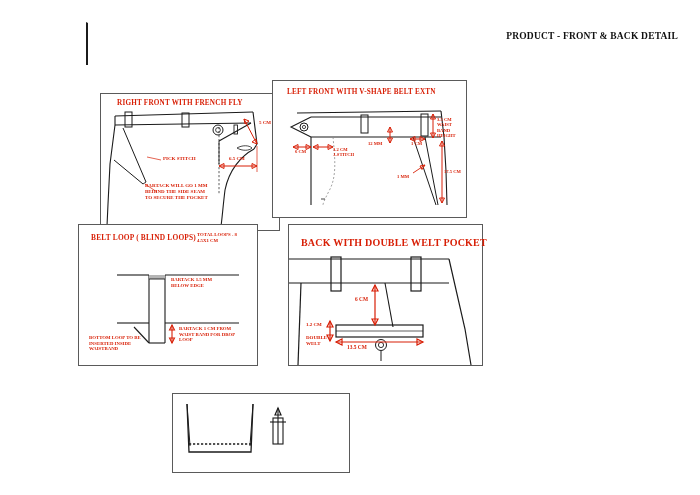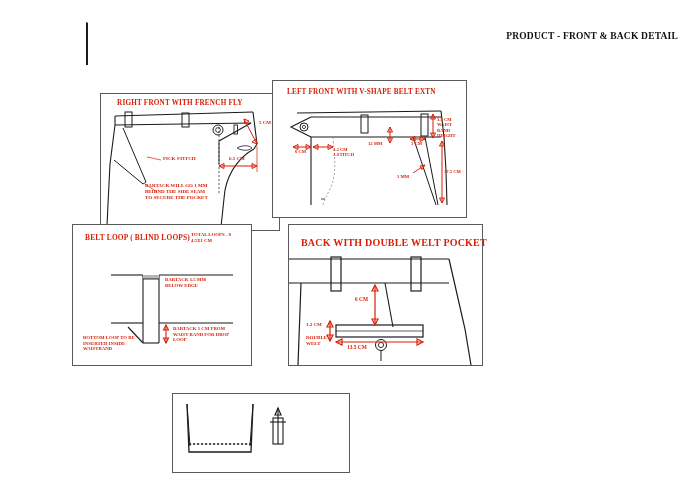--- a/index.html
+++ b/index.html
@@ -15,21 +15,21 @@
   .tb-right{position:absolute;right:2px;top:8px;font-weight:bold;font-size:9.5px;color:#111;
             letter-spacing:.2px;white-space:nowrap;}
 
   
   .panel{position:absolute;border:1.5px solid #5a5a5a;background:#fff;}
   .p-title{position:absolute;font-family:"Liberation Serif",serif;font-weight:bold;
            color:#d81f06;letter-spacing:.2px;white-space:nowrap;}
 
   .p1{left:100px;top:80px;width:178px;height:136px;margin-top:13px;}
   .p2{left:272px;top:80px;width:193px;height:136px;}
-  .p3{left:72px;top:224px;width:178px;height:140px;text-decoration:underline;}
+  .p3{left:78px;top:224px;width:178px;height:140px;text-decoration:underline;}
   .p4{left:288px;top:224px;width:193px;height:140px;}
   .p5{left:172px;top:393px;width:176px;height:78px;}
 
   svg{position:absolute;left:0;top:0;overflow:visible;}
   .ln{stroke:#1b1b1b;fill:none;}
   .lnr{stroke:#d81f06;fill:none;}
   .dash{stroke:#1b1b1b;fill:none;stroke-dasharray:2.2 1.8;}
   .dashg{stroke:#8a8a8a;fill:none;stroke-dasharray:2 2;}
 
   .note{position:absolute;color:#d81f06;font-family:"Liberation Serif",serif;

